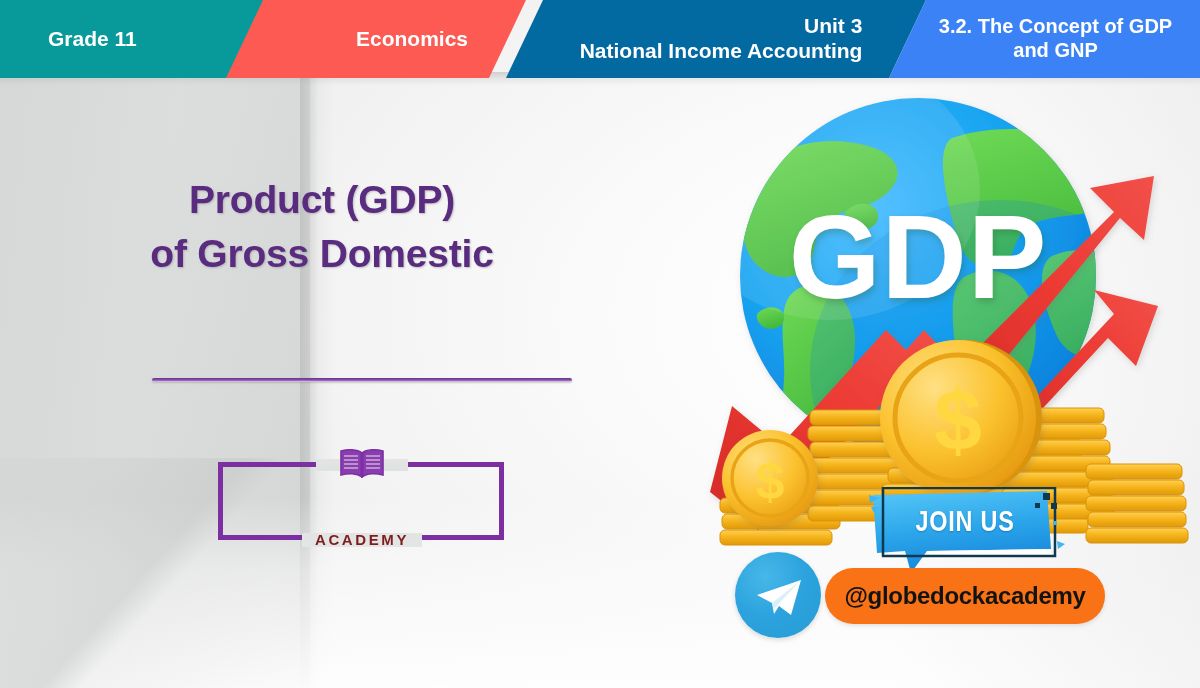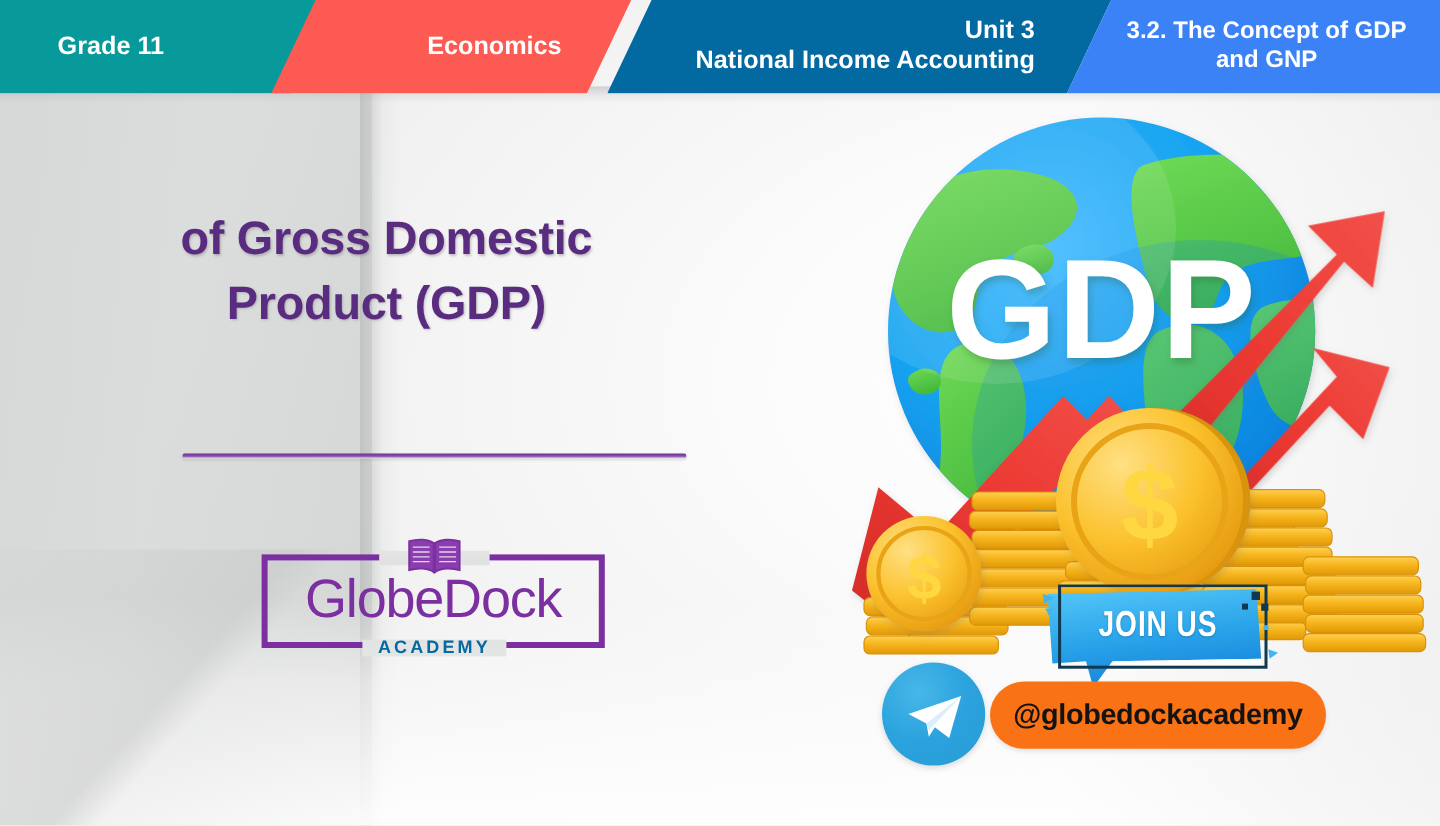--- a/index.html
+++ b/index.html
@@ -156,21 +156,21 @@
     font-weight:normal;
     line-height:54px;
     letter-spacing:-1px;
     font-family:"Liberation Sans", sans-serif;
     z-index:2;
   }
   .logo-sub {
     position:absolute; left:84px; top:84px;
     width:120px;
     text-align:center;
-    color:#0369a1;
+    color:#7f1d1d;
     font-size:15px;
     font-weight:bold;
     letter-spacing:2.6px;
     z-index:4;
     line-height:16px;
   }
 
   
   .right-art {
     position:absolute; left:700px; top:80px;
@@ -260,22 +260,22 @@
       <span class="hseg-label">
         <span>3.2. The Concept of GDP</span><br>
         <span>and GNP</span>
       </span>
     </div>
   </div>
 
   <div class="left-col">
 
     <div class="slide-title">
+      <div>Product (GDP)</div>
       <div>of Gross Domestic</div>
-      <div>Product (GDP)</div>
     </div>
 
     <div class="title-divider"></div>
 
     <div class="logo">
       <div class="logo-frame"></div>
       <div class="logo-frame-gap-top"></div>
       <div class="logo-frame-gap-bottom"></div>
 
       <svg class="logo-book" viewBox="0 0 48 30">
@@ -287,21 +287,20 @@
           <line x1="6" y1="16" x2="20" y2="16"></line>
           <line x1="6" y1="20" x2="20" y2="20"></line>
           <line x1="28" y1="8" x2="42" y2="8"></line>
           <line x1="28" y1="12" x2="42" y2="12"></line>
           <line x1="28" y1="16" x2="42" y2="16"></line>
           <line x1="28" y1="20" x2="42" y2="20"></line>
         </g>
         <rect x="22.6" y="4" width="2.8" height="25" fill="#7B2FA0"></rect>
       </svg>
 
-      <div class="logo-word">GlobeDock</div>
       <div class="logo-sub">ACADEMY</div>
     </div>
   </div>
 
   <div class="right-art">
     <svg class="gdp-globe-svg" width="500" height="470" viewBox="0 0 500 470">
       <defs>
         <radialGradient id="oceanG" cx="38%" cy="30%" r="78%">
           <stop offset="0%" stop-color="#3FB9FF"></stop>
           <stop offset="55%" stop-color="#16A3F0"></stop>

